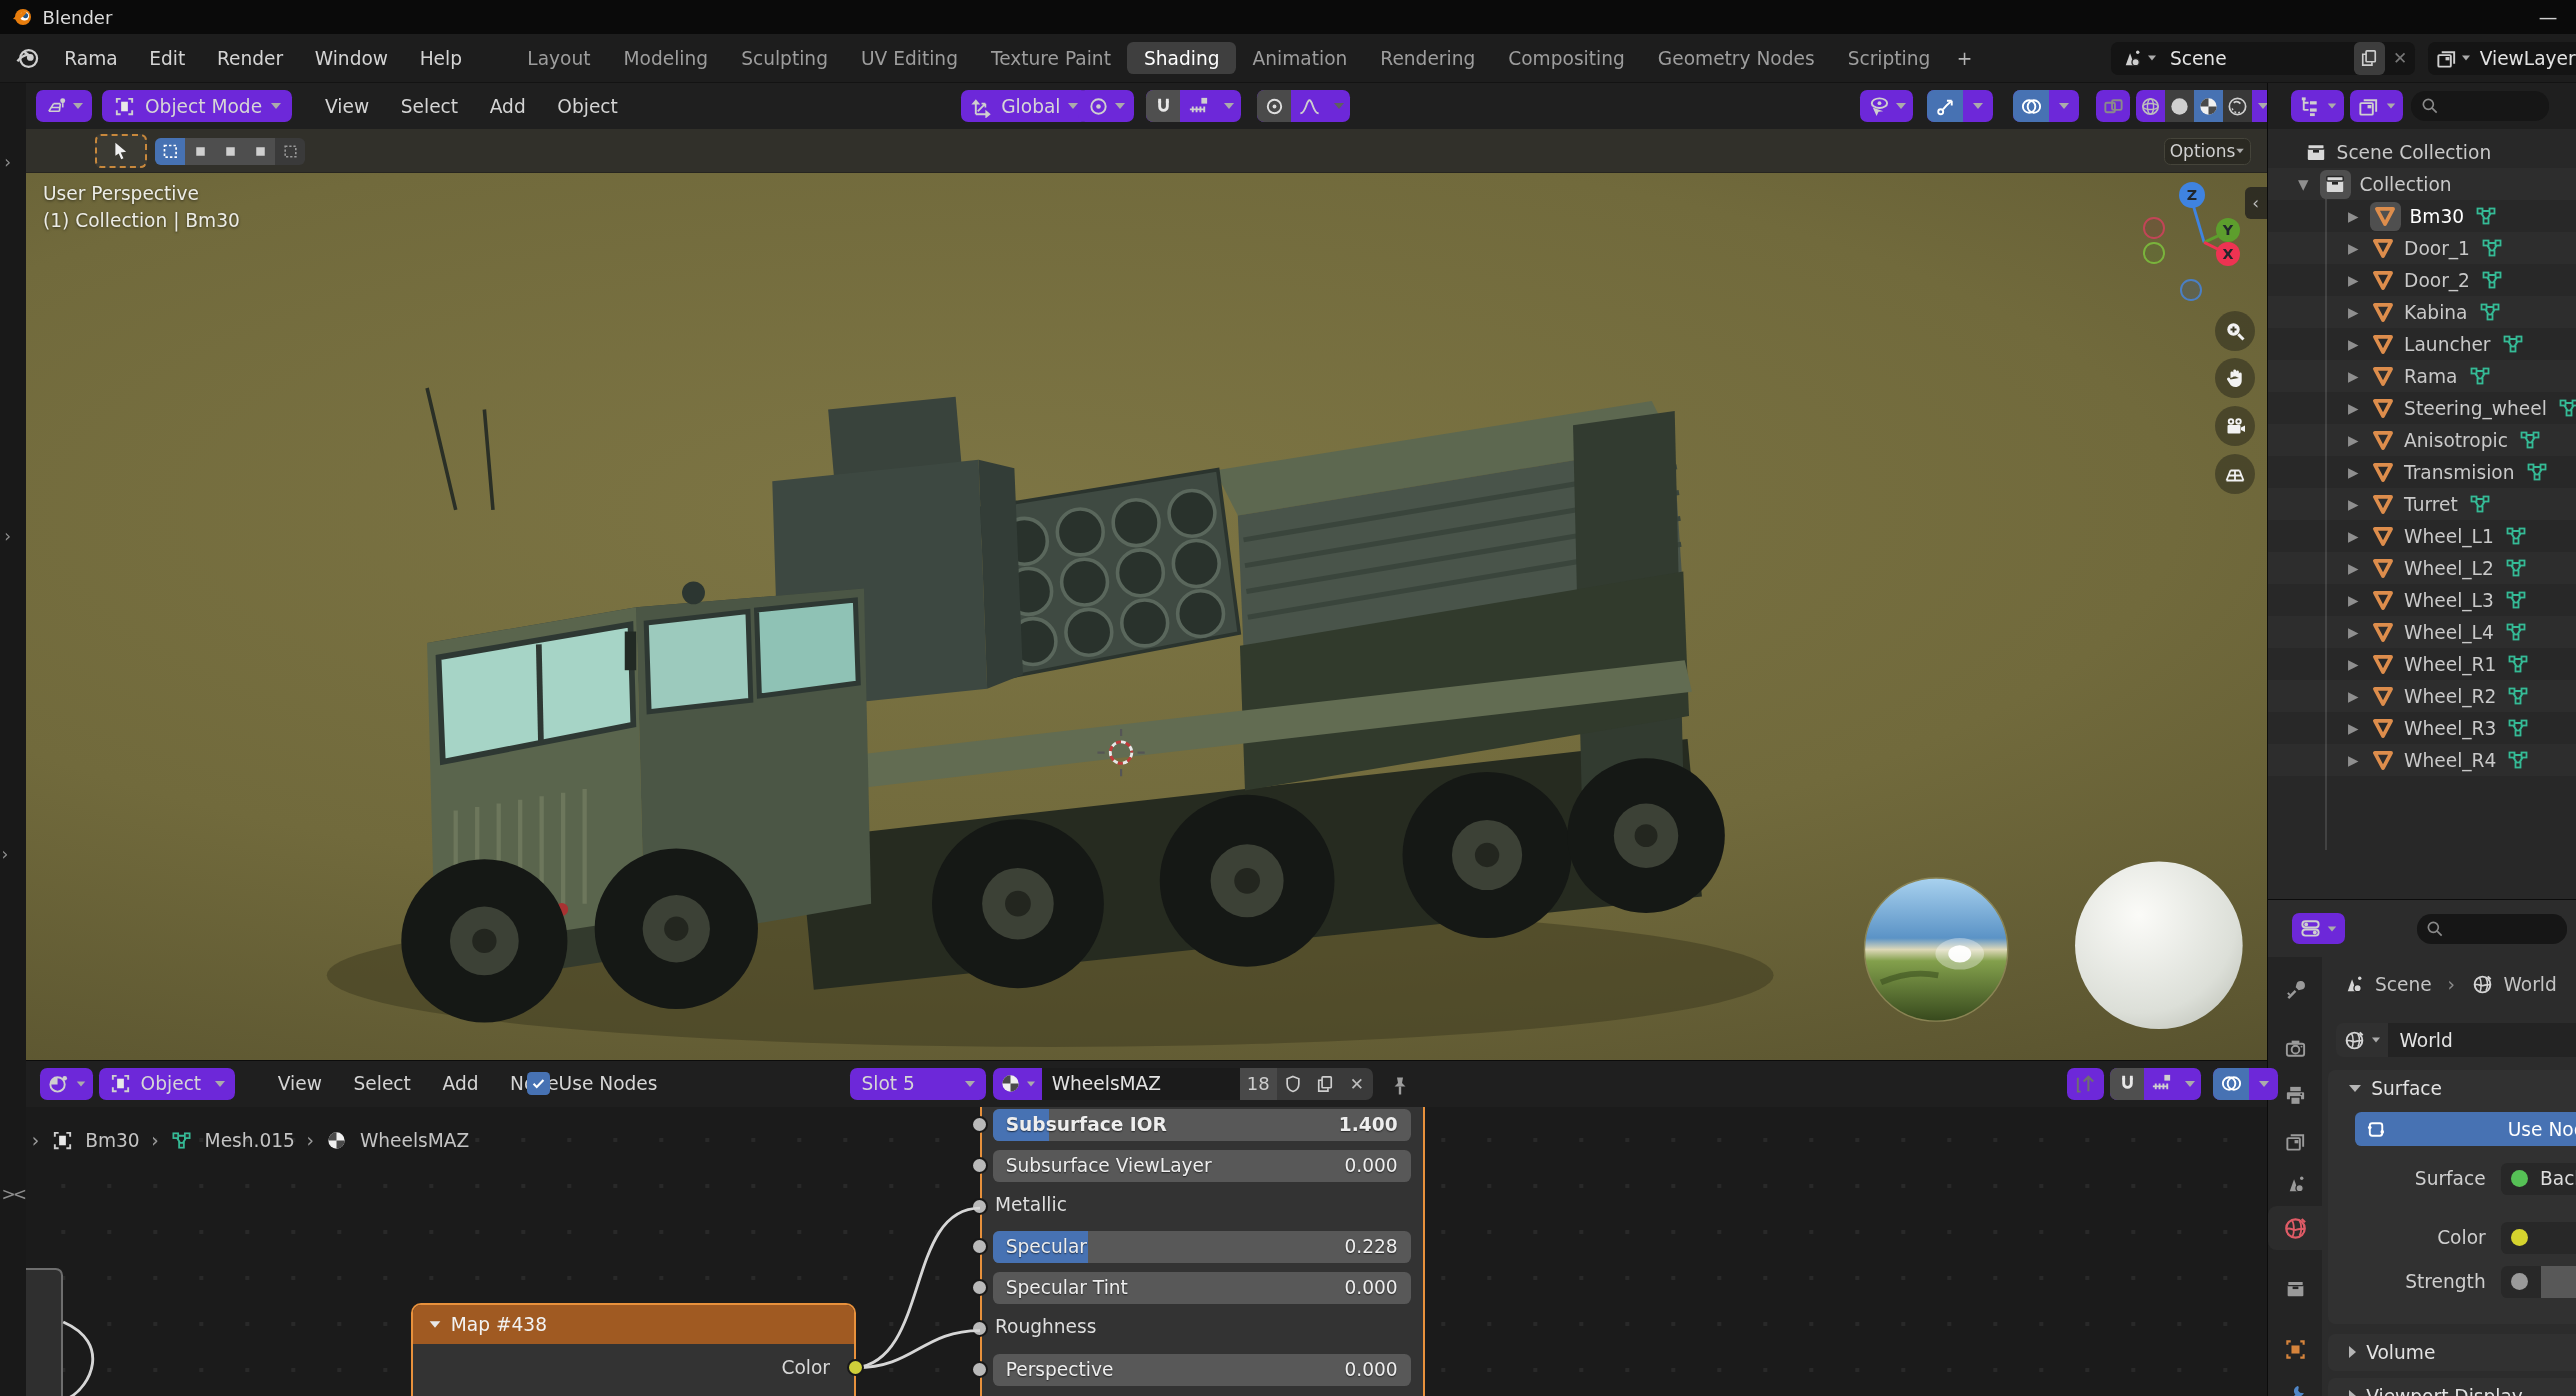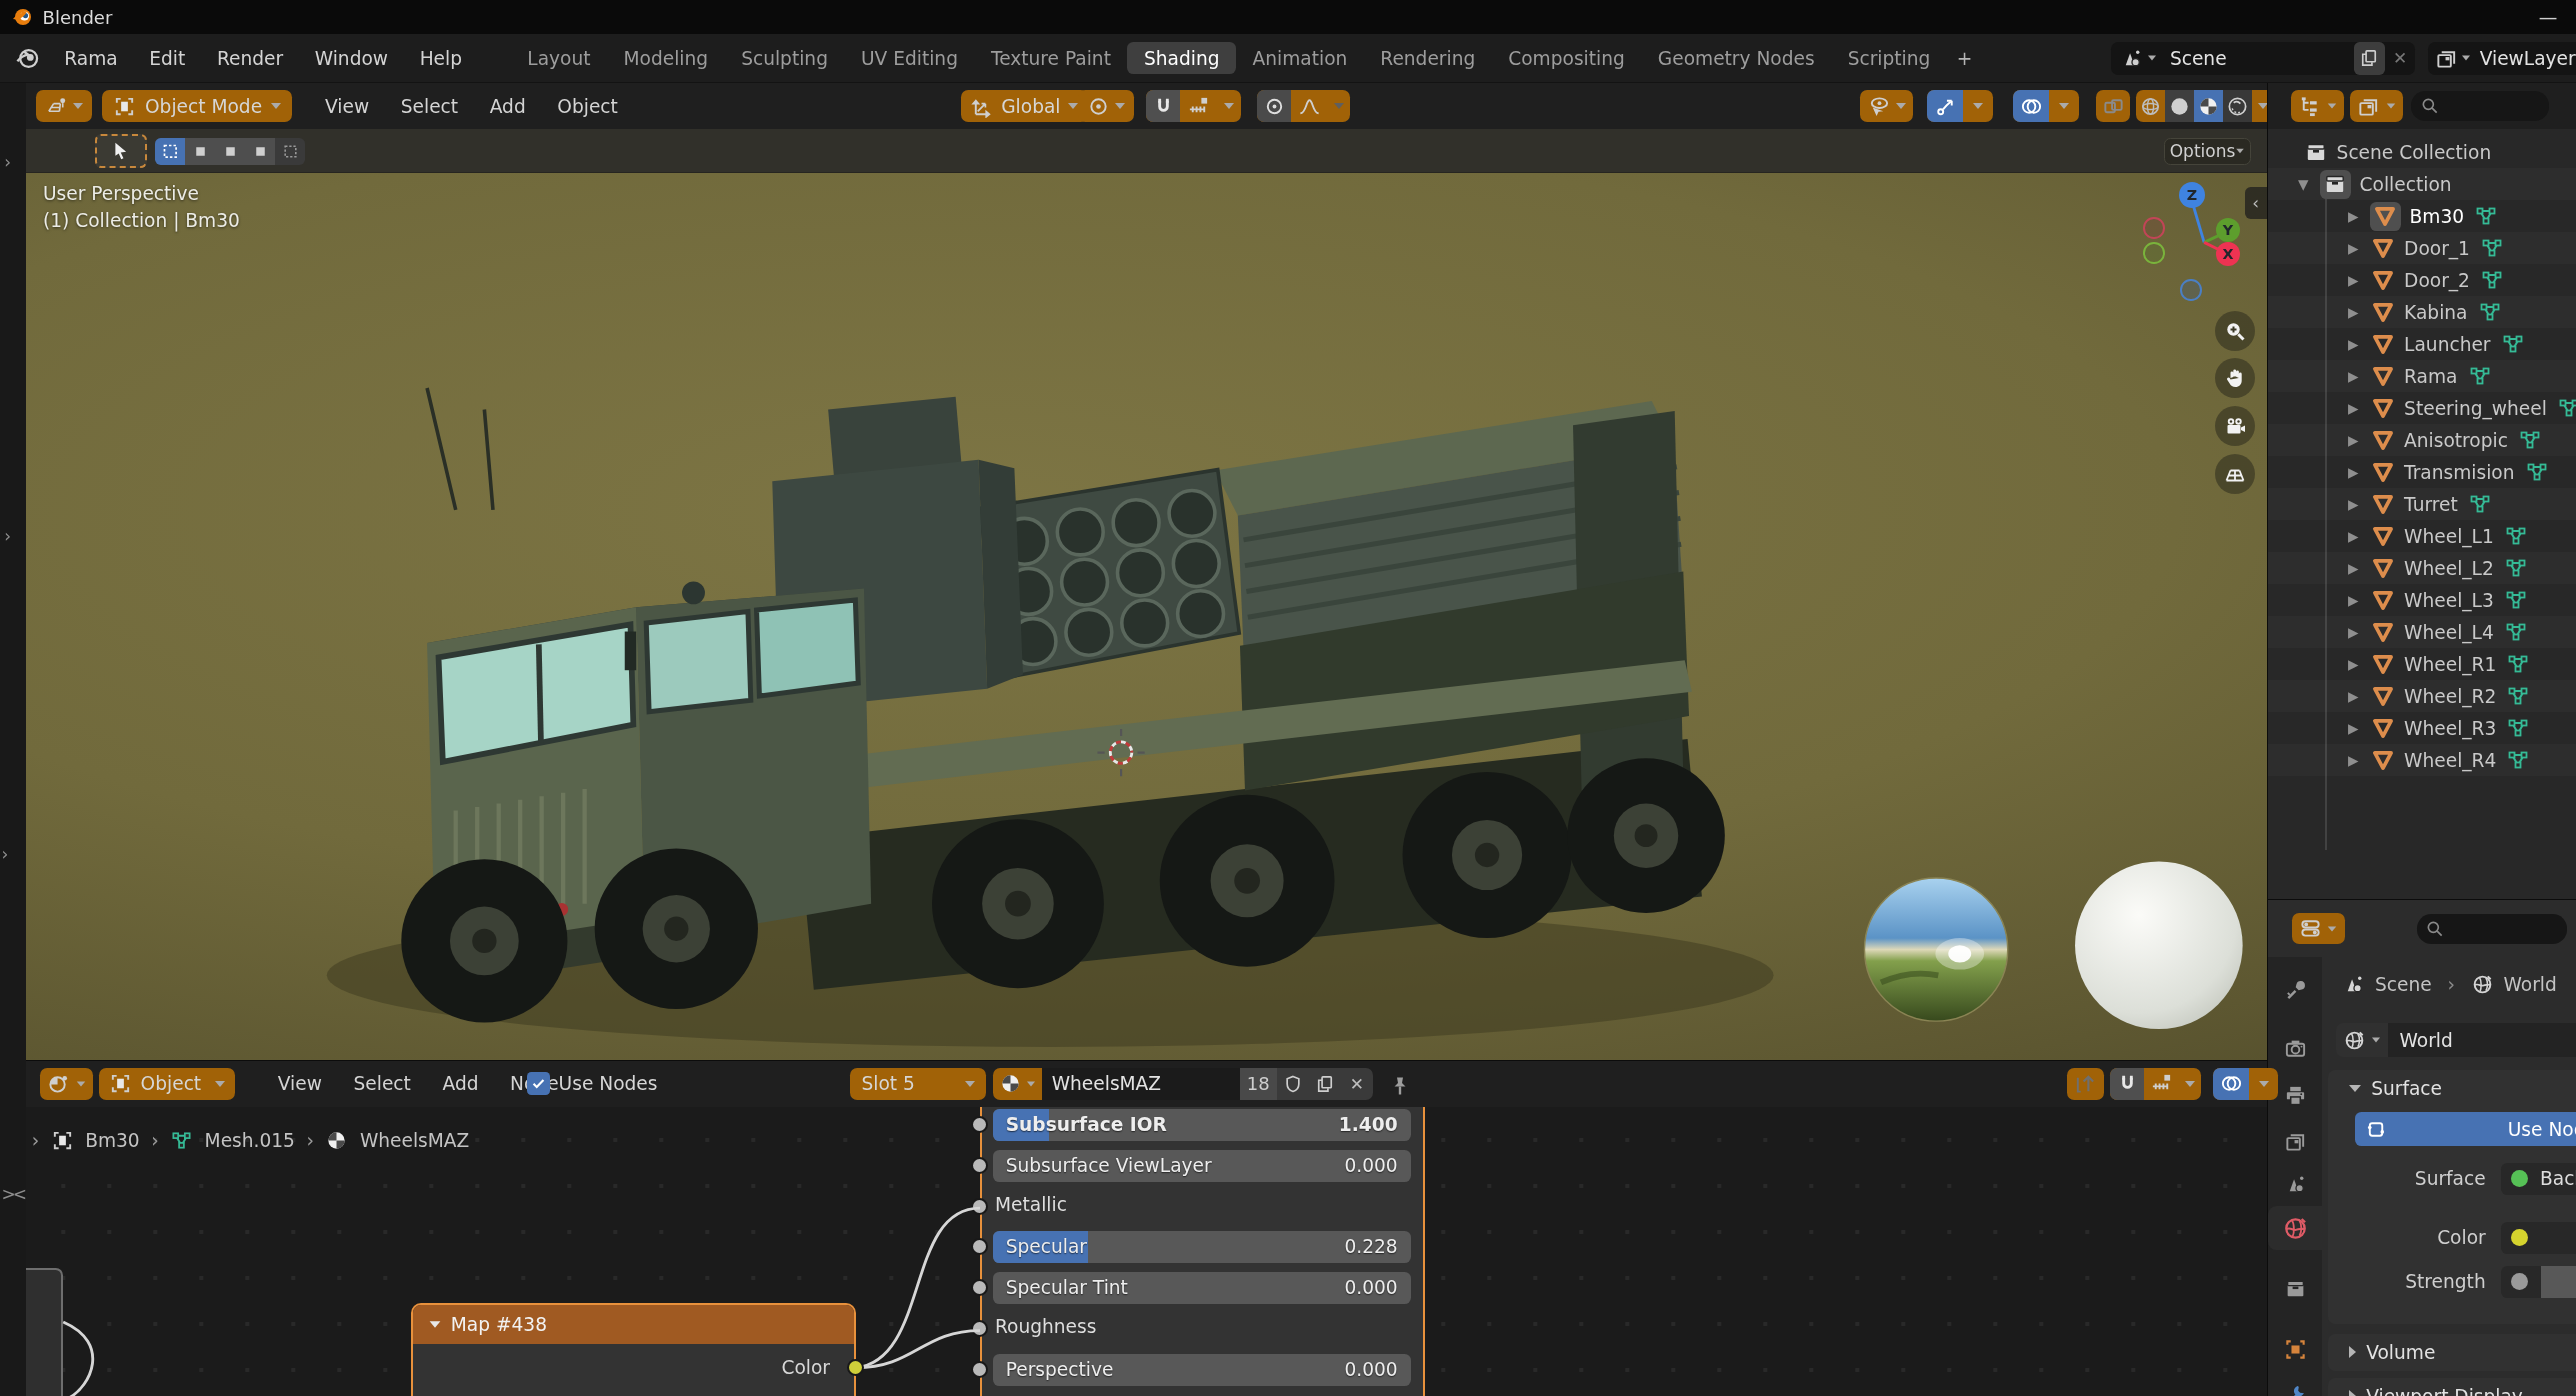--- a/index.html
+++ b/index.html
@@ -2,21 +2,21 @@
 <html style="font-size:11.5px"><head>
 <meta charset="utf-8">
 <style>
 *{box-sizing:border-box;margin:0;padding:0}
 html,body{width:2576px;height:1396px;background:#111;font-family:"DejaVu Sans",sans-serif;overflow:hidden;position:relative}
 .abs{position:absolute}
 .flex{display:flex;align-items:center}
 .ic{width:23px;height:23px;flex:none}
 .cdn{width:0;height:0;border-left:5.7px solid transparent;border-right:5.7px solid transparent;border-top:6.4px solid #ababab;flex:none}
 .cdn.dim{border-top-color:#5f5f5f}
-.chip{background:#a16207;border-radius:7.2px;display:flex;align-items:center;color:#d6d6d6}
+.chip{background:#6d28d9;border-radius:7.2px;display:flex;align-items:center;color:#d6d6d6}
 .seg{display:flex;align-items:center;justify-content:center;height:100%}
 .menu-item{padding:0 15.8px;font-size:18.6px;color:#d4d4d4;cursor:default}
 .tab{padding:5.7px 16.5px;font-size:18.6px;color:#9d9d9d;border-radius:6.4px;cursor:default;white-space:nowrap}
 .tab.active{background:#3f3f3f;color:#fff}
 #titlebar{left:0;top:0;width:2576px;height:34px;background:#0a0a0a;display:flex;align-items:center;color:#dcdcdc}
 #topbar{left:0;top:34px;width:2576px;height:49px;background:#1d1d1d;border-bottom:1.4px solid #131313;display:flex;align-items:center}
 #leftstrip{left:0;top:83px;width:26px;height:1313px;background:#191919;color:#8d8d8d;font-size:17px}
 #viewport{left:26px;top:83px;width:2241px;height:977px;background:#1f1f1f}
 #vp-header{left:0;top:0;width:2241px;height:46px;background:#1f1f1f}
 #vp-tools{left:0;top:46px;width:2241px;height:44px;background:#31302a;border-bottom:0.7px solid #262520}

